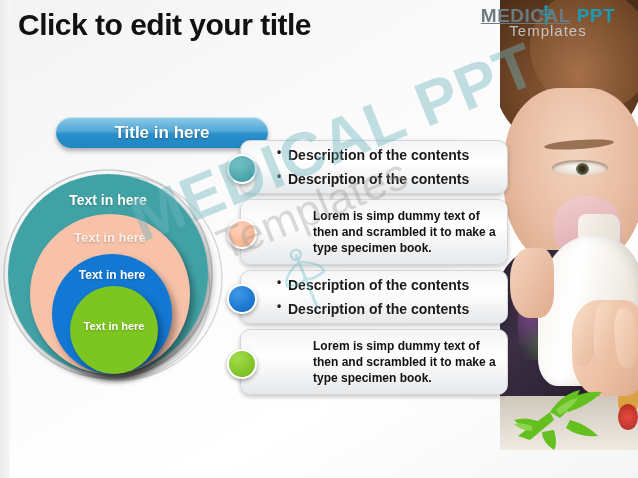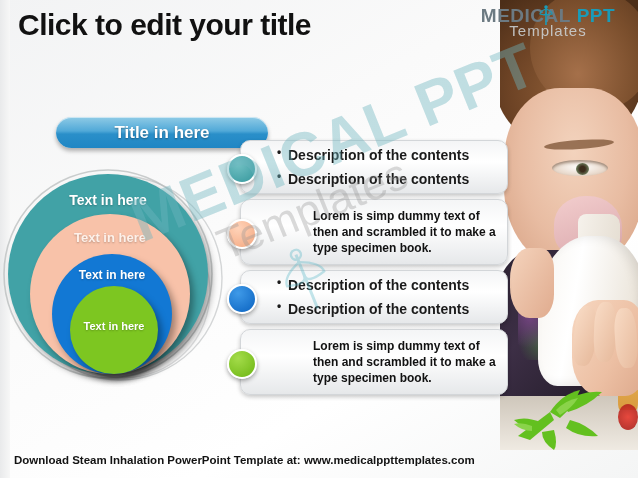--- a/index.html
+++ b/index.html
@@ -10,21 +10,21 @@
          background:linear-gradient(150deg,#f2f3f4 0%,#fafafa 35%,#ffffff 70%,#f4f5f5 100%);}
 
   
   .title{position:absolute;left:18px;top:8px;font-size:30px;font-weight:bold;
          color:#111;letter-spacing:-0.5px;white-space:nowrap;}
 
   
   .logo{position:absolute;right:6px;top:6px;width:168px;height:40px;
         text-align:center;line-height:1;z-index:40;}
   .logo-main{font-size:19px;font-weight:bold;letter-spacing:0.5px;white-space:nowrap;}
-  .logo-medical{color:#6c7a82;}
+  .logo-medical{color:#6c7a82;text-decoration:underline;}
   .logo-ppt{color:#1a9bb8;}
   .logo-sub{font-size:15px;color:#cfd6da;margin-top:-2px;font-style:normal;
             letter-spacing:1px;opacity:.85;}
   .caduceus{position:absolute;left:74px;top:-1px;width:16px;height:22px;z-index:41;}
 
   
   .photo{position:absolute;right:0;top:0;width:138px;height:450px;overflow:hidden;}
   .ph-hair{position:absolute;left:-6px;top:0;width:150px;height:150px;
            background:radial-gradient(ellipse at 45% 60%,#8a5a34 0%,#6d4325 45%,#4c2e18 85%);
            border-radius:0 0 60% 55%;}
@@ -254,15 +254,14 @@
     </div>
   </div>
 
   <div class="box bx4">
     <div class="marker m4"></div>
     <div class="box-body">
       <div class="para">Lorem is simp dummy text of then and scrambled it to make a type specimen book.</div>
     </div>
   </div>
 
-  <div class="footer">Download Steam Inhalation PowerPoint Template at: www.medicalppttemplates.com</div>
 
 </div>
 
 </body></html>

